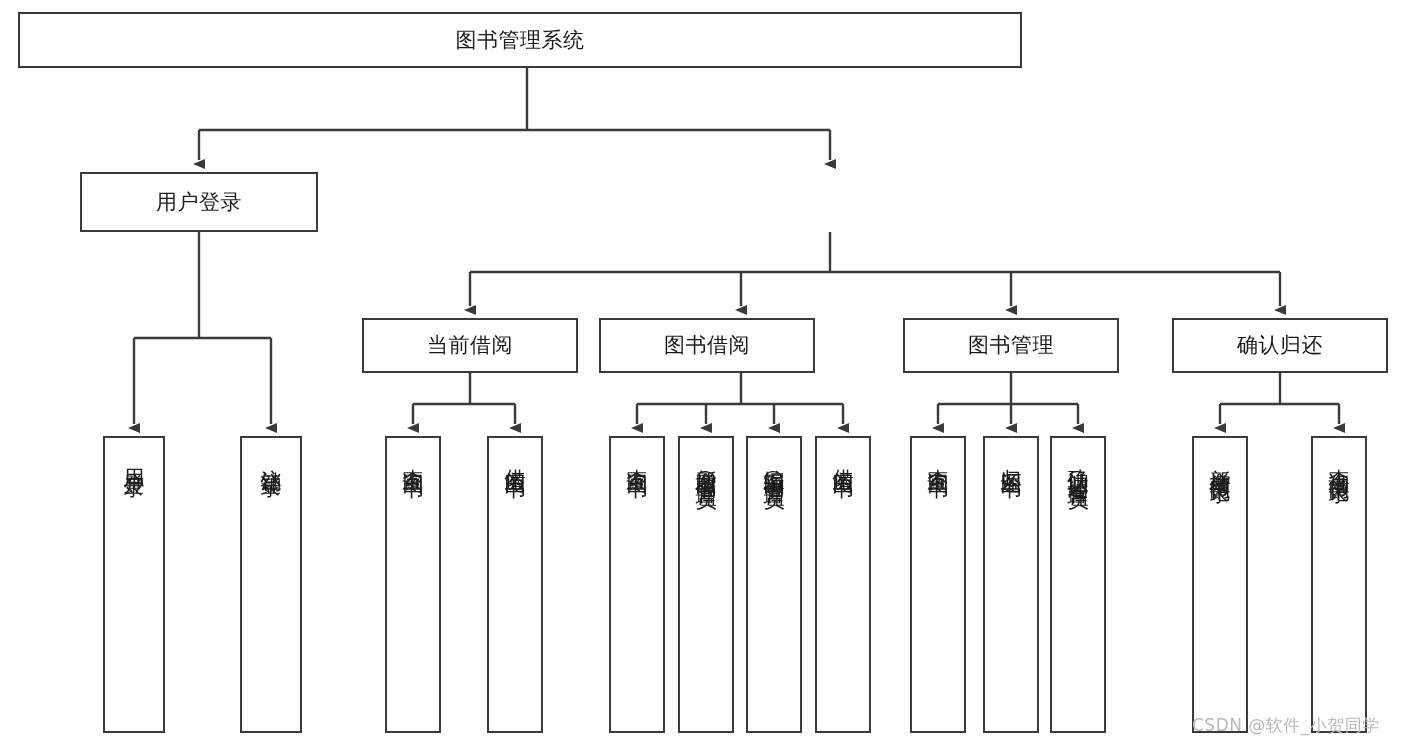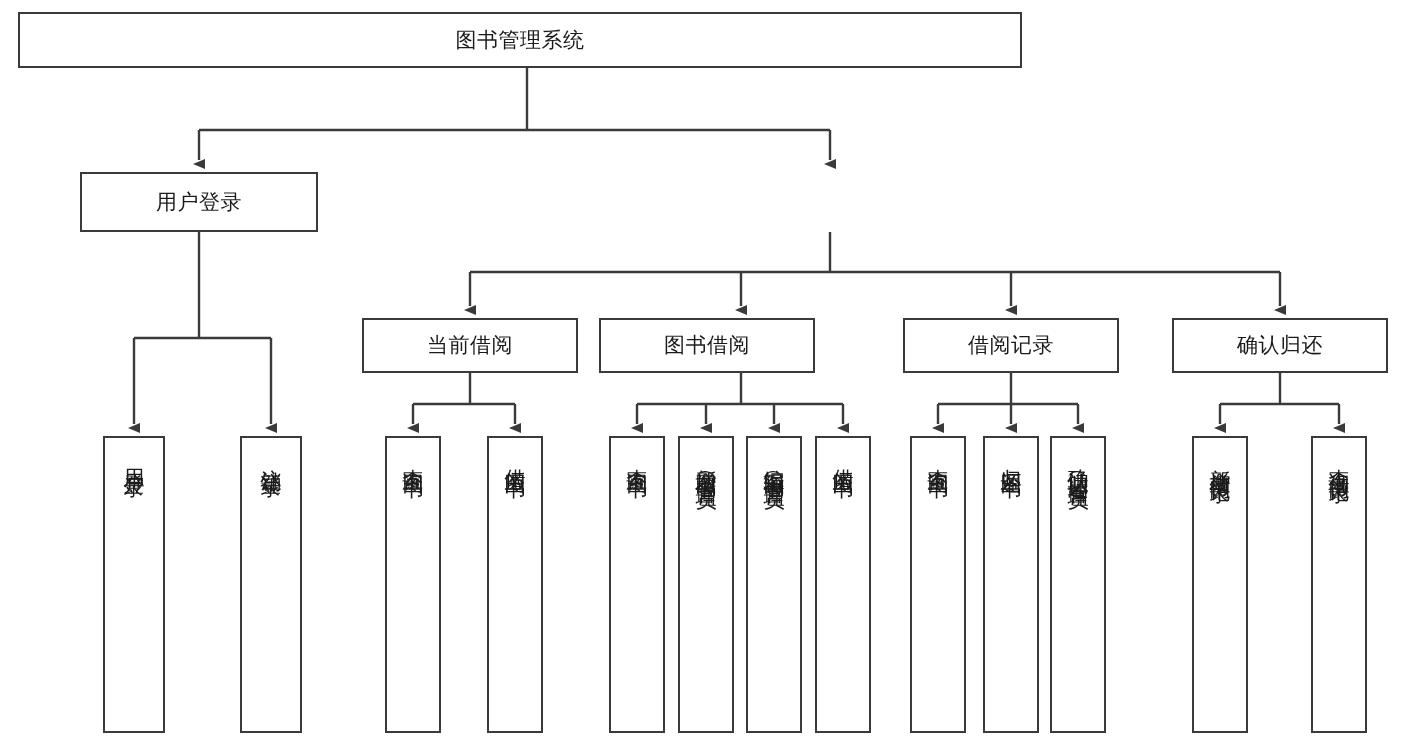--- a/index.html
+++ b/index.html
@@ -134,21 +134,21 @@
     <span class="label">用户登录</span>
   </div>
 
   <div class="node horiz" style="left: 362px; top: 318px; width: 216px; height: 55px; border-color: rgb(58, 58, 58); background: rgb(255, 255, 255); color: rgb(27, 27, 27);">
     <span class="label">当前借阅</span>
   </div>
   <div class="node horiz" style="left: 599px; top: 318px; width: 216px; height: 55px; border-color: rgb(58, 58, 58); background: rgb(255, 255, 255); color: rgb(27, 27, 27);">
     <span class="label">图书借阅</span>
   </div>
   <div class="node horiz" style="left: 903px; top: 318px; width: 216px; height: 55px; border-color: rgb(58, 58, 58); background: rgb(255, 255, 255); color: rgb(27, 27, 27);">
-    <span class="label">借阅记录</span>
+    <span class="label">图书管理</span>
   </div>
   <div class="node horiz" style="left: 1172px; top: 318px; width: 216px; height: 55px; border-color: rgb(58, 58, 58); background: rgb(255, 255, 255); color: rgb(27, 27, 27);">
     <span class="label">确认归还</span>
   </div>
 
   <div class="node vert" style="left: 103px; top: 436px; width: 62px; height: 297px; border-color: rgb(58, 58, 58); background: rgb(255, 255, 255); color: rgb(27, 27, 27);">
     <span class="label">用户登录</span>
   </div>
   <div class="node vert" style="left: 240px; top: 436px; width: 62px; height: 297px; border-color: rgb(58, 58, 58); background: rgb(255, 255, 255); color: rgb(27, 27, 27);">
     <span class="label">注销登录</span>
@@ -180,14 +180,15 @@
   <div class="node vert" style="left: 1050px; top: 436px; width: 56px; height: 297px; border-color: rgb(58, 58, 58); background: rgb(255, 255, 255); color: rgb(27, 27, 27);">
     <span class="label">确认归还（管理员）</span>
   </div>
   <div class="node vert" style="left: 1192px; top: 436px; width: 56px; height: 297px; border-color: rgb(58, 58, 58); background: rgb(255, 255, 255); color: rgb(27, 27, 27);">
     <span class="label">新增借阅记录</span>
   </div>
   <div class="node vert" style="left: 1311px; top: 436px; width: 56px; height: 297px; border-color: rgb(58, 58, 58); background: rgb(255, 255, 255); color: rgb(27, 27, 27);">
     <span class="label">查询借阅记录</span>
   </div>
 
+  <div class="watermark" style="left: 1192px; top: 714px; color: rgb(185, 185, 185);">CSDN @软件_小贺同学</div>
 
 </div>
 
 </body></html>

